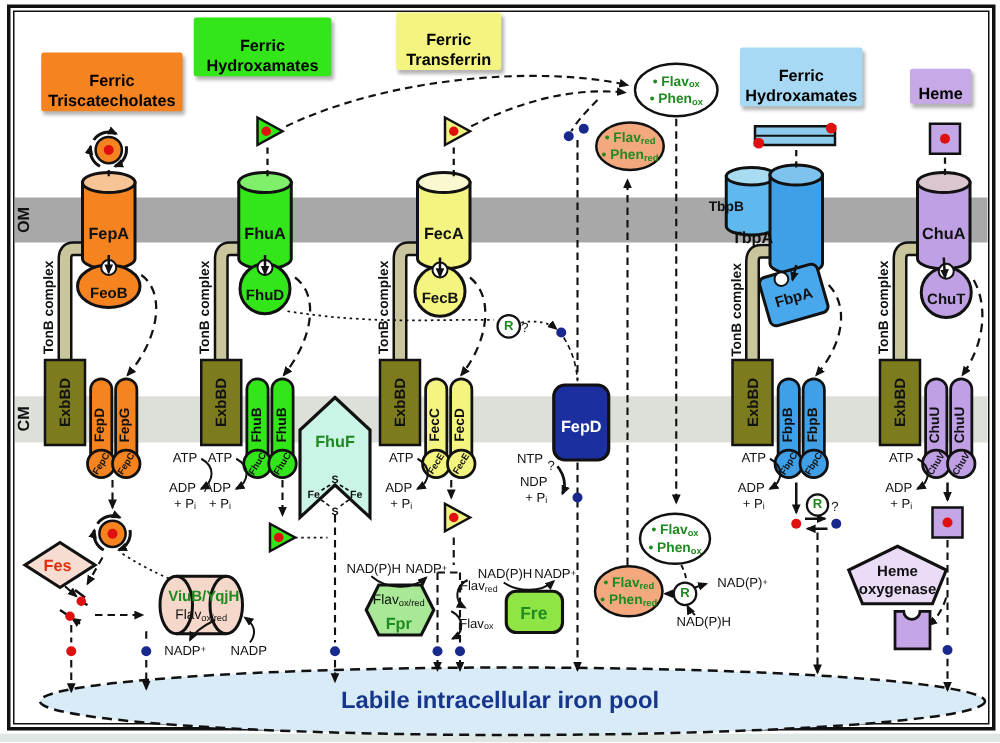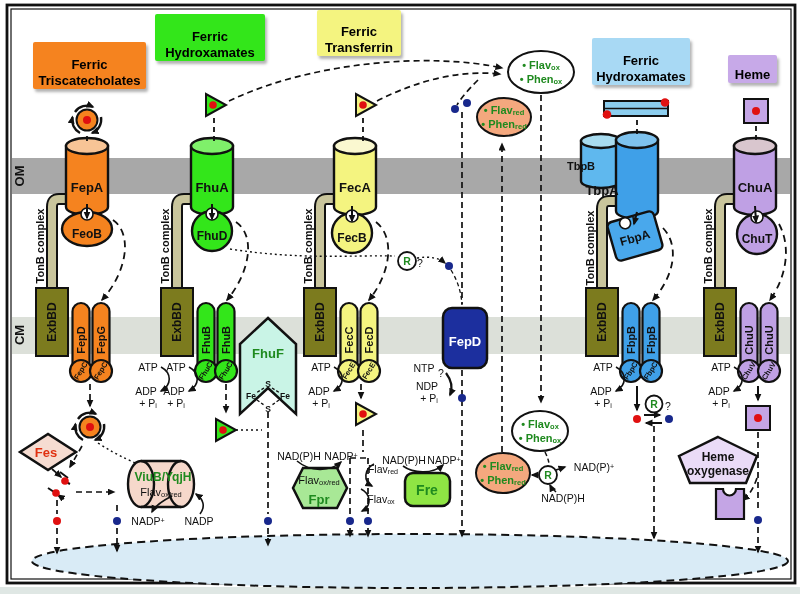--- a/index.html
+++ b/index.html
@@ -427,13 +427,14 @@
 <div class="lb s13 green" style="left:319px;top:499px;">Fpr</div>
 <div class="lb norm s10" style="left:383px;top:470px;"><span>Flav</span><sub>red</sub></div>
 <div class="lb norm s10" style="left:381px;top:500px;"><span>Flav</span><sub>ox</sub></div>
 <div class="lb norm s10" style="left:404px;top:460px;">NAD(P)H</div>
 <div class="lb norm s10" style="left:444px;top:460px;"><span>NADP</span><sup>+</sup></div>
 <div class="lb s14 green" style="left:427px;top:490px;">Fre</div>
 
 <div class="lb s12" style="left:718px;top:457px;">Heme</div>
 <div class="lb s12" style="left:718px;top:471px;">oxygenase</div>
 
+<div class="lb s19 navy" style="left:400px;top:561px;">Labile intracellular iron pool</div>
 </div>
 
 </body></html>

